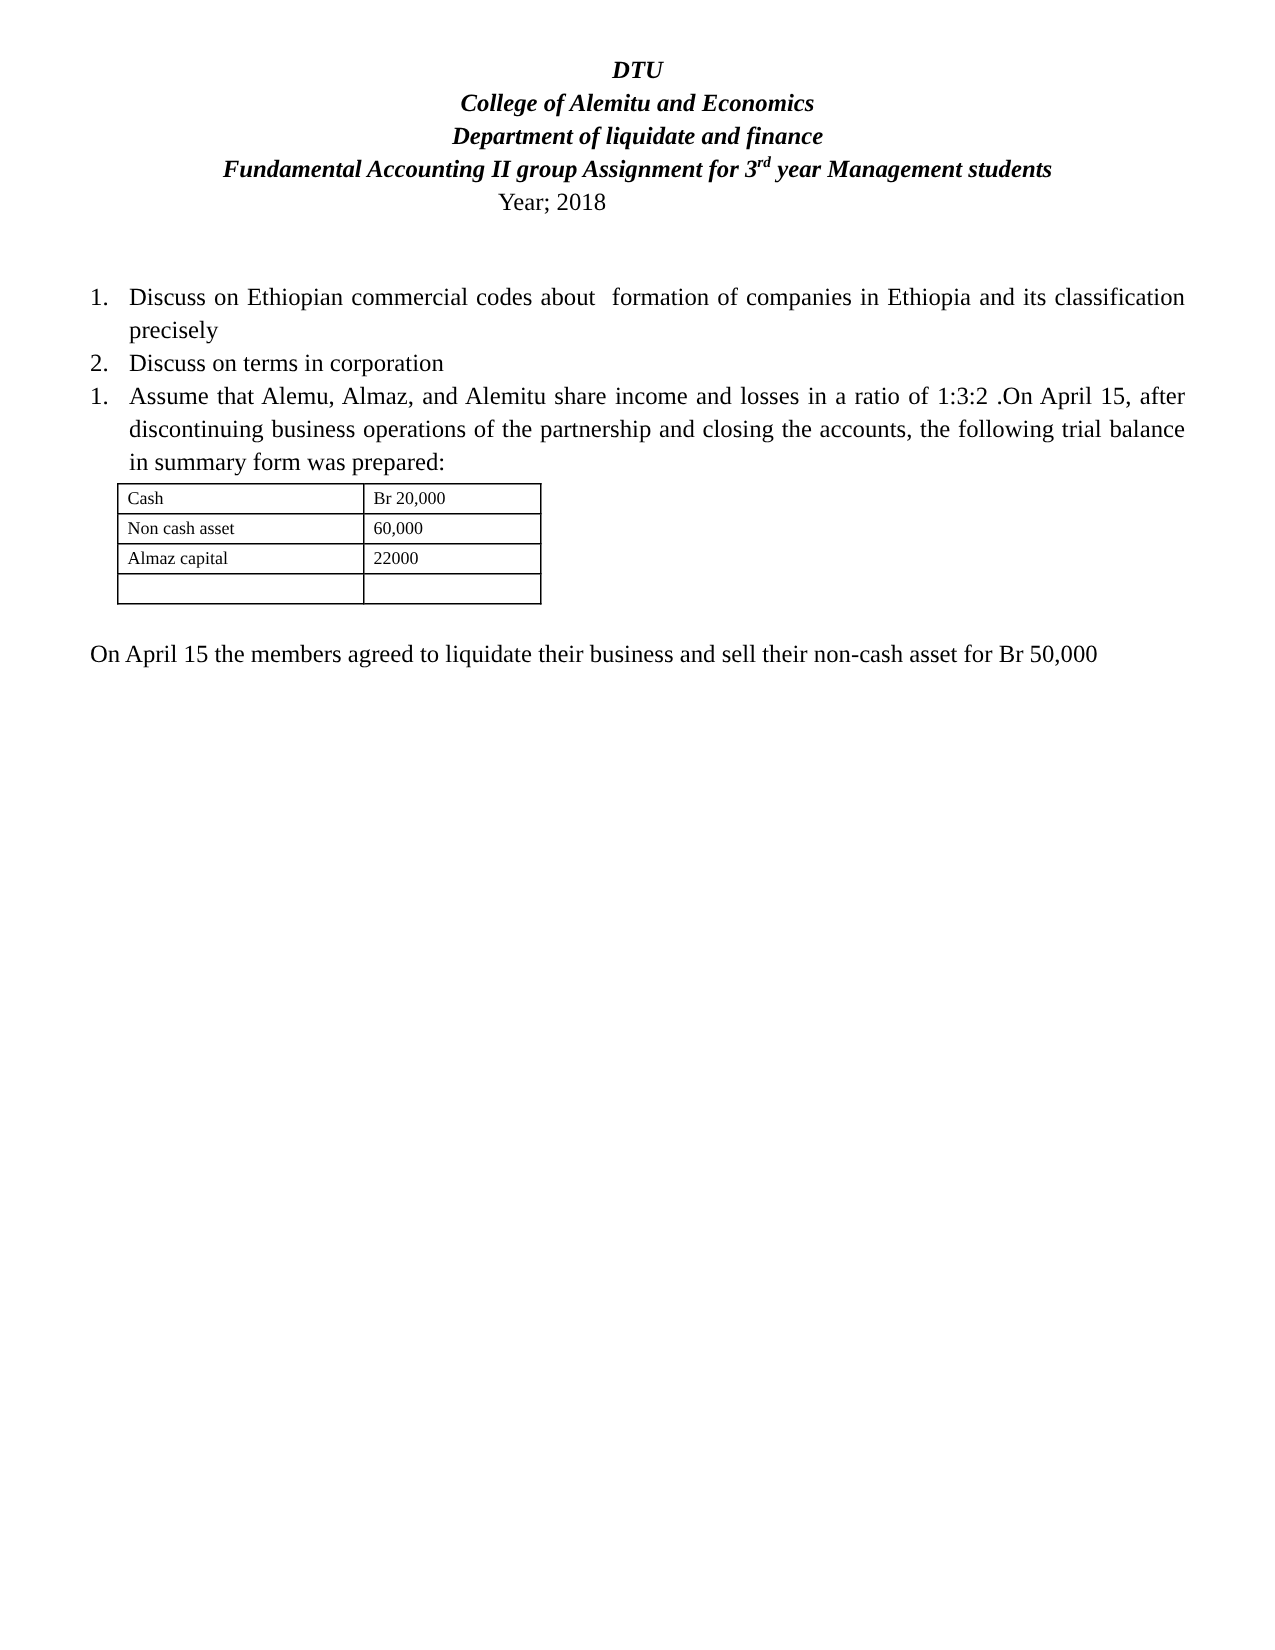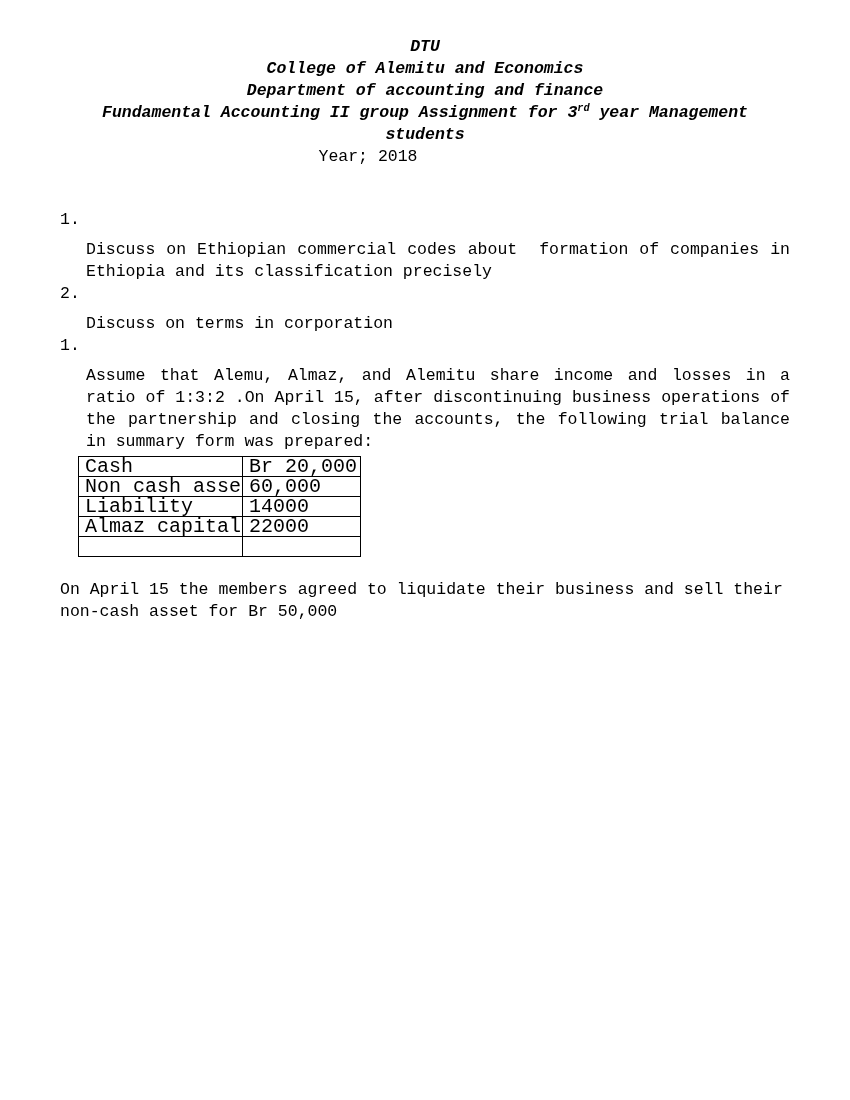--- a/index.html
+++ b/index.html
@@ -5,21 +5,21 @@
   html, body {
     margin: 0;
     padding: 0;
     background: #ffffff;
   }
   .page {
     width: 850px;
     height: 936px;
     background: #ffffff;
     color: #000000;
-    font-family: Liberation Mono, monospace;
+    font-family: Liberation Serif, serif;
     font-size: 16.5px;
     line-height: 22px;
     position: relative;
     overflow: hidden;
     box-sizing: border-box;
   }
   .content {
     padding: 36px 60px 0 60px;
   }
   
@@ -49,30 +49,29 @@
     display: flex;
   }
   .q-num {
     flex: 0 0 26px;
     width: 26px;
   }
   .q-text {
     flex: 1 1 auto;
     text-align: justify;
     white-space: pre-wrap;
-    margin-top: 30px;
   }
   
   .tb-table {
     border-collapse: collapse;
     table-layout: fixed;
     width: 282px;
     margin-left: 18px;
     margin-top: 3px;
-    font-size: 20px;
+    font-size: 12px;
   }
   .tb-table td {
     border: 1px solid #000000;
     height: 19px;
     line-height: 19px;
     padding: 0 4px 0 6px;
     overflow: hidden;
     white-space: nowrap;
   }
   
@@ -89,21 +88,21 @@
 </style>
 </head>
 <body>
 
 <div class="page">
   <div class="content">
 
     <div class="doc-header">
       <span class="hline">DTU</span>
       <span class="hline">College of Alemitu and Economics</span>
-      <span class="hline">Department of accounting and finance</span>
+      <span class="hline">Department of liquidate and finance</span>
       <span class="hline"><span>Fundamental Accounting II group Assignment for 3</span><span class="ordinal">rd</span><span> year Management students</span></span>
       <span class="year-line">Year; 2018</span>
     </div>
 
     <div class="question-list">
       <div class="question">
         <span class="q-num">1.</span>
         <span class="q-text">Discuss on Ethiopian commercial codes about  formation of companies in Ethiopia and its classification precisely</span>
       </div>
       <div class="question">
@@ -124,24 +123,20 @@
       <tbody>
         <tr>
           <td>Cash</td>
           <td>Br 20,000</td>
         </tr>
         <tr>
           <td>Non cash asset</td>
           <td>60,000</td>
         </tr>
         <tr>
-          <td>Liability</td>
-          <td>14000</td>
-        </tr>
-        <tr>
           <td>Almaz capital</td>
           <td>22000</td>
         </tr>
         <tr>
           <td></td>
           <td></td>
         </tr>
       </tbody>
     </table>
 

